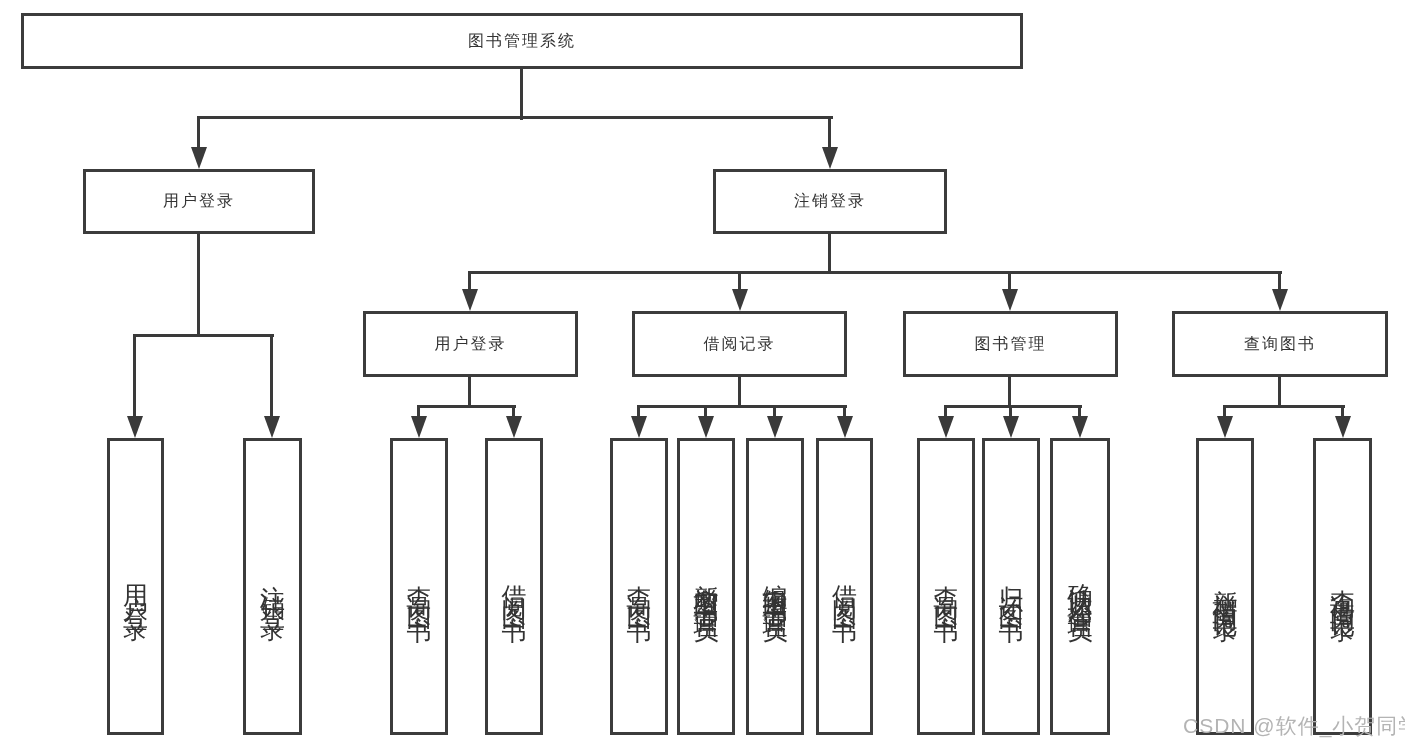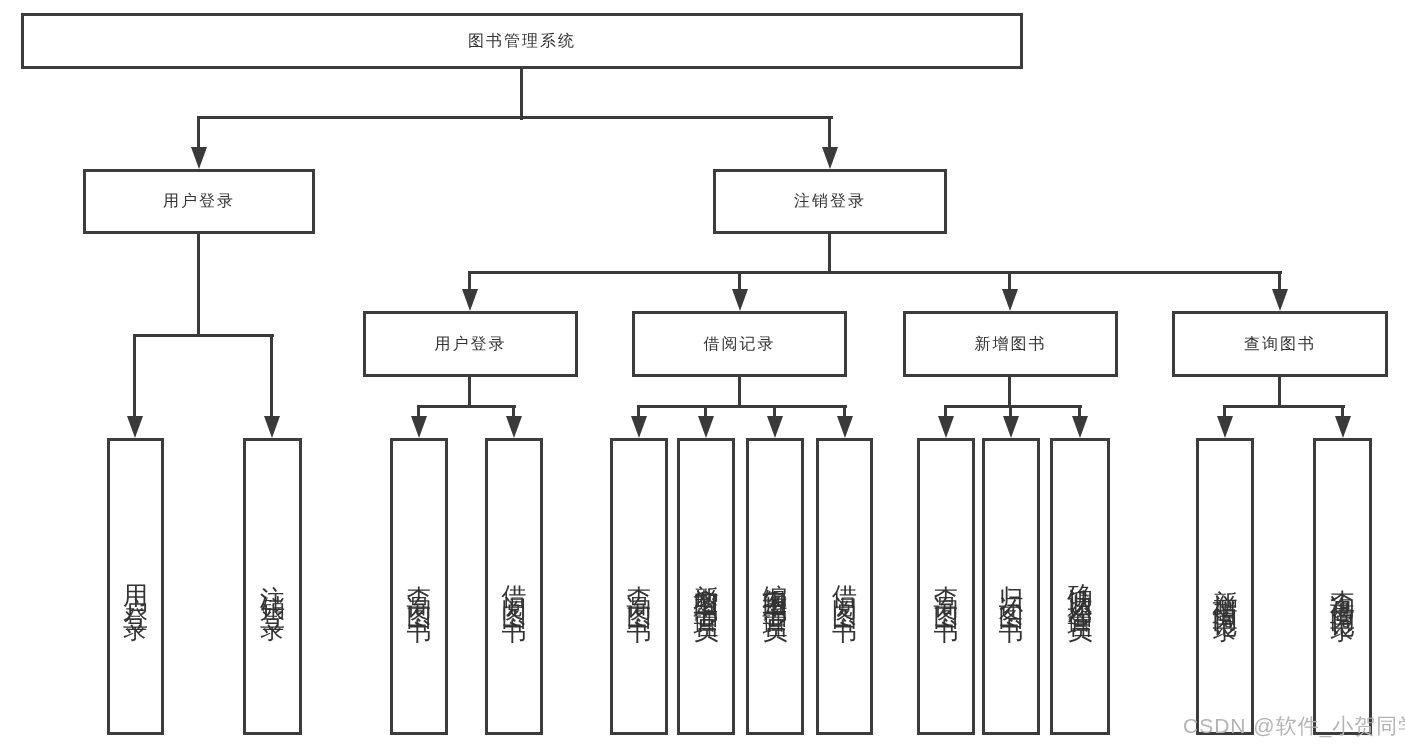--- a/index.html
+++ b/index.html
@@ -127,21 +127,21 @@
       <div class="node" style="left: 713px; top: 169px; width: 234px; height: 65px;">
         <span class="lbl">注销登录</span>
       </div>
       <div class="node" style="left: 363px; top: 311px; width: 215px; height: 66px;">
         <span class="lbl">用户登录</span>
       </div>
       <div class="node" style="left: 632px; top: 311px; width: 215px; height: 66px;">
         <span class="lbl">借阅记录</span>
       </div>
       <div class="node" style="left: 903px; top: 311px; width: 215px; height: 66px;">
-        <span class="lbl">新增图书</span>
+        <span class="lbl">图书管理</span>
       </div>
       <div class="node" style="left: 1172px; top: 311px; width: 216px; height: 66px;">
         <span class="lbl">查询图书</span>
       </div>
       <div class="node vertical" style="left: 107px; top: 438px; width: 57px; height: 297px;">
         <span class="lbl ls-loose">用户登录</span>
       </div>
       <div class="node vertical" style="left: 243px; top: 438px; width: 59px; height: 297px;">
         <span class="lbl ls-loose">注销登录</span>
       </div>

